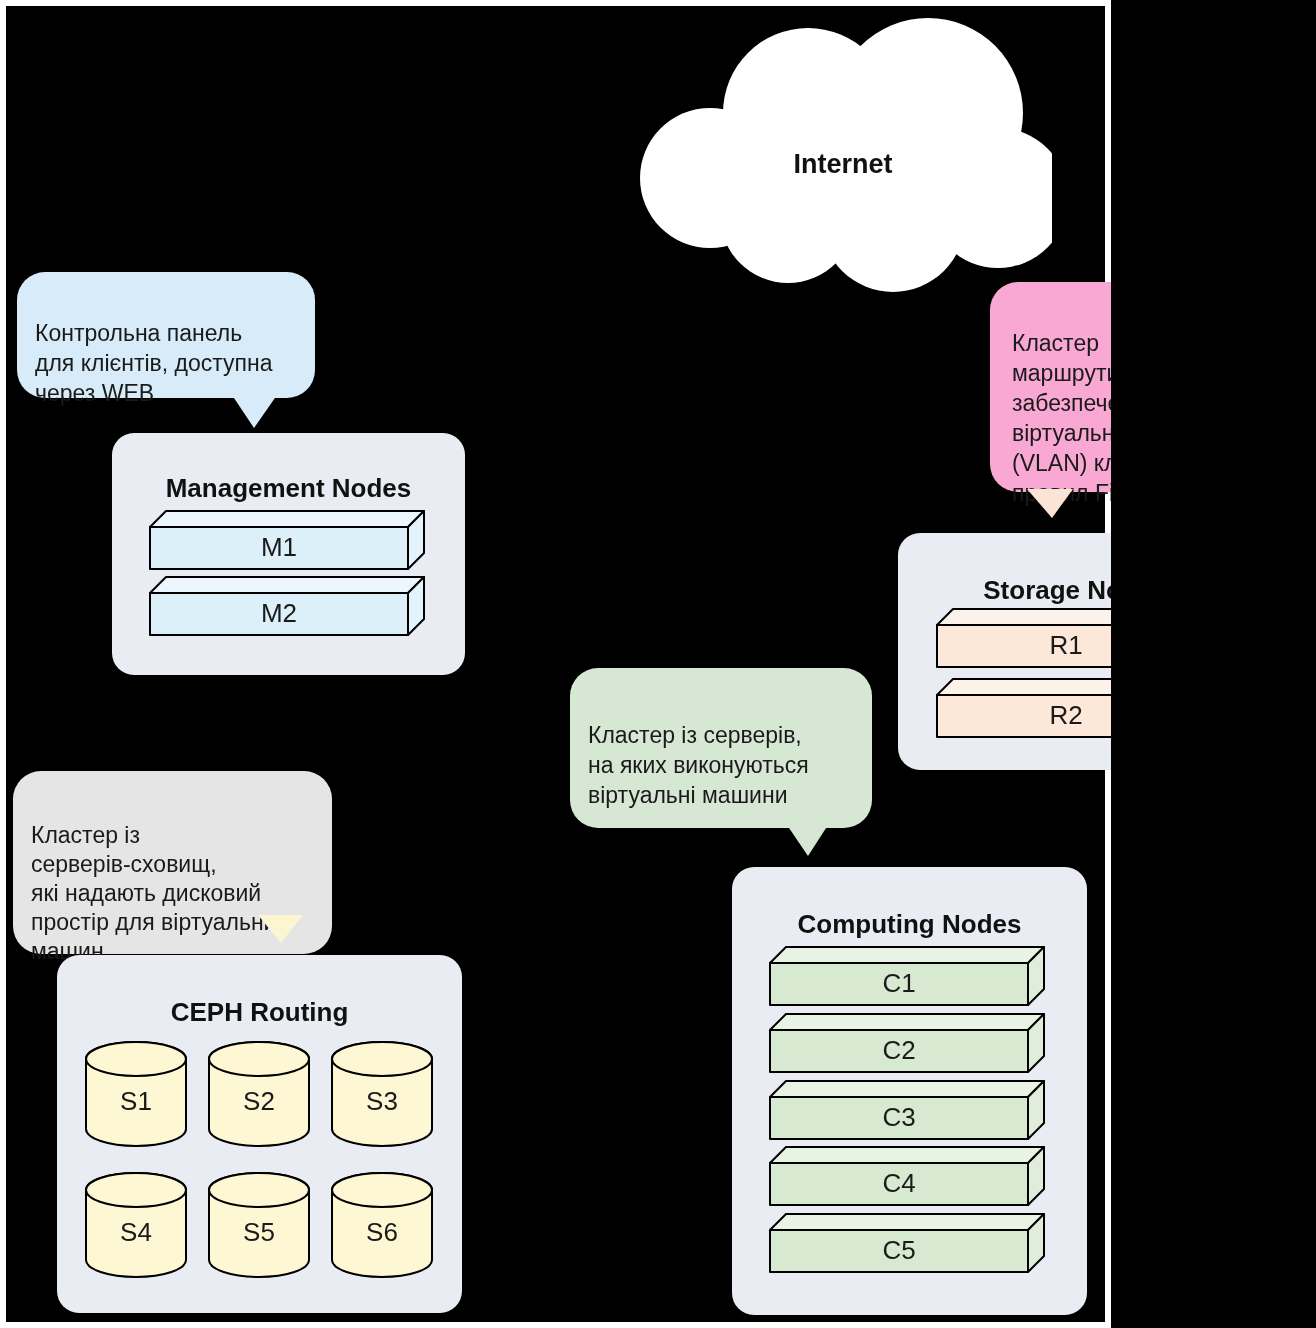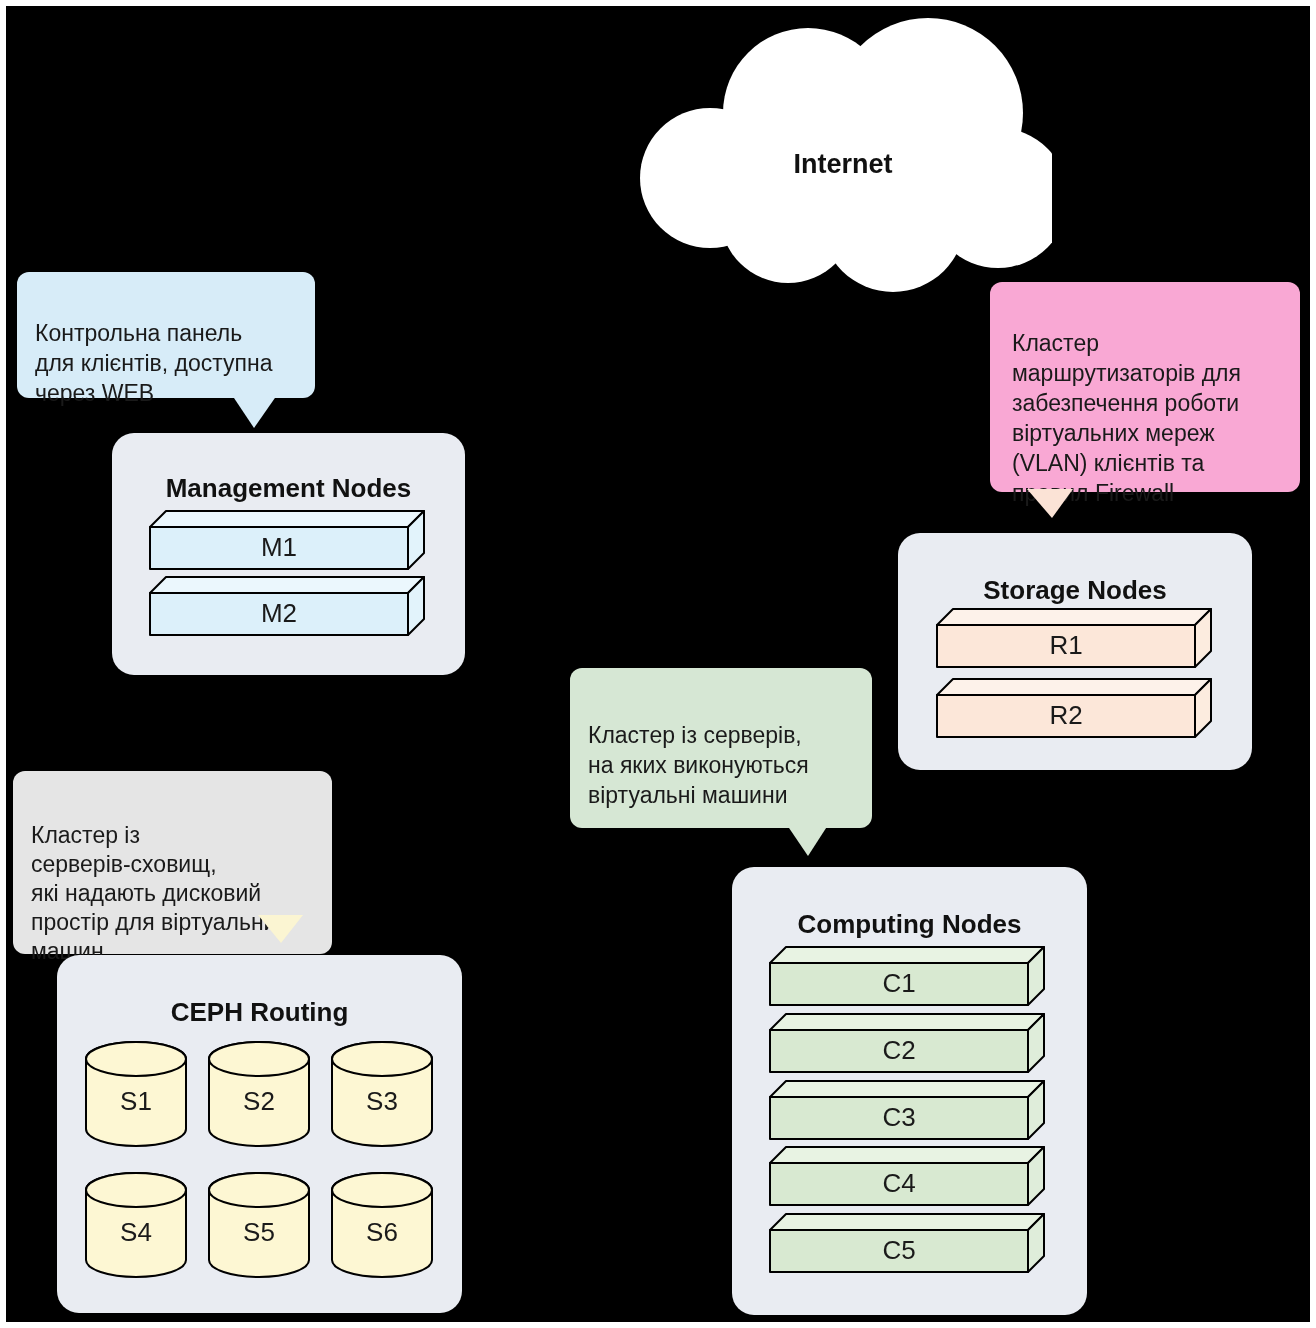--- a/index.html
+++ b/index.html
@@ -1,36 +1,36 @@
 <!DOCTYPE html>
 <html><head>
 <meta charset="utf-8">
 <style>
   html,body{margin:0;padding:0;background:#000;}
   .canvas{
     position:relative;
-    width:1316px;height:1328px;
+    width:1111px;height:1328px;
     background:#000;
     box-shadow: inset 0 0 0 6px #ffffff;
     font-family:"Liberation Sans","DejaVu Sans",sans-serif;
     overflow:hidden;
   }
   .abs{position:absolute;}
 
   
   svg text{
     font-family:"Liberation Sans","DejaVu Sans",sans-serif;
     fill:#111;
   }
   .cloud-label{font-size:27px;font-weight:bold;text-anchor:middle;}
 
   
   .callout{
     position:absolute;
-    border-radius:12px;
+    border-radius:28px;
     color:#1a1a1a;
     font-size:23px;
     line-height:30px;
     white-space:pre-line;
     box-sizing:border-box;
   }
   .co-blue  {background:#d7ecf8;}
   .co-peach {background:#f9a8d4;}
   .co-green {background:#d6e7d4;}
   .co-yellow{background:#e5e5e5;margin-top:36px;}

